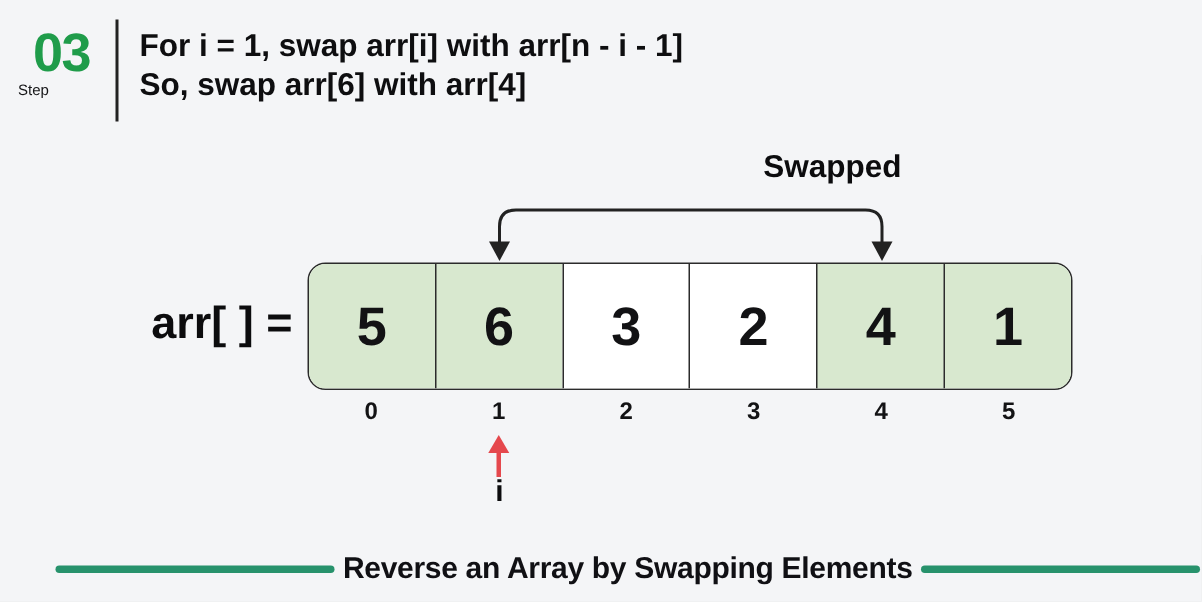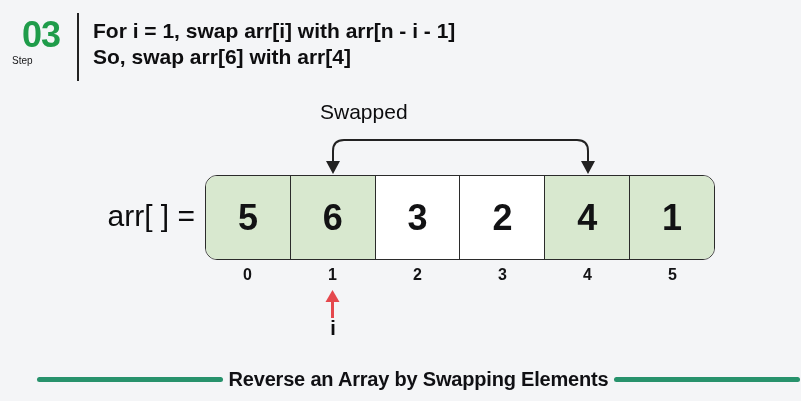--- a/index.html
+++ b/index.html
@@ -36,32 +36,32 @@
   .instructions {
     position: absolute; left: 93px; top: 18px;
     font-size: 21px; line-height: 26px; font-weight: 700;
     color: var(--text-dark, #0e0e10);
     white-space: nowrap;
   }
 
   
   .swapped-label {
     position: absolute; left: 320px; top: 100px; width: 281px;
-    text-align: left;
-    font-size: 21px; font-weight: 400; color: #0c0c0e;
+    text-align: right;
+    font-size: 21px; font-weight: 700; color: #0c0c0e;
   }
   .bracket-svg { position: absolute; left: 320px; top: 127px; }
   .bracket-svg .stroke { stroke: var(--line-dark, #222); stroke-width: 2; fill: none; }
   .bracket-svg .head  { fill: var(--line-dark, #222); }
 
   
   .arr-label {
     position: absolute; left: 55px; top: 199px; width: 140px;
     text-align: right;
-    font-size: 30px; font-weight: 400; color: #0c0c0e;
+    font-size: 30px; font-weight: 700; color: #0c0c0e;
     white-space: nowrap;
   }
   .array {
     position: absolute; left: 205px; top: 175px;
     width: 510px; height: 85px;
     display: flex;
     background: var(--cell-default, #fff);
     border: 1.6px solid #2b2b2b;
     border-radius: 12px;
     overflow: hidden;

